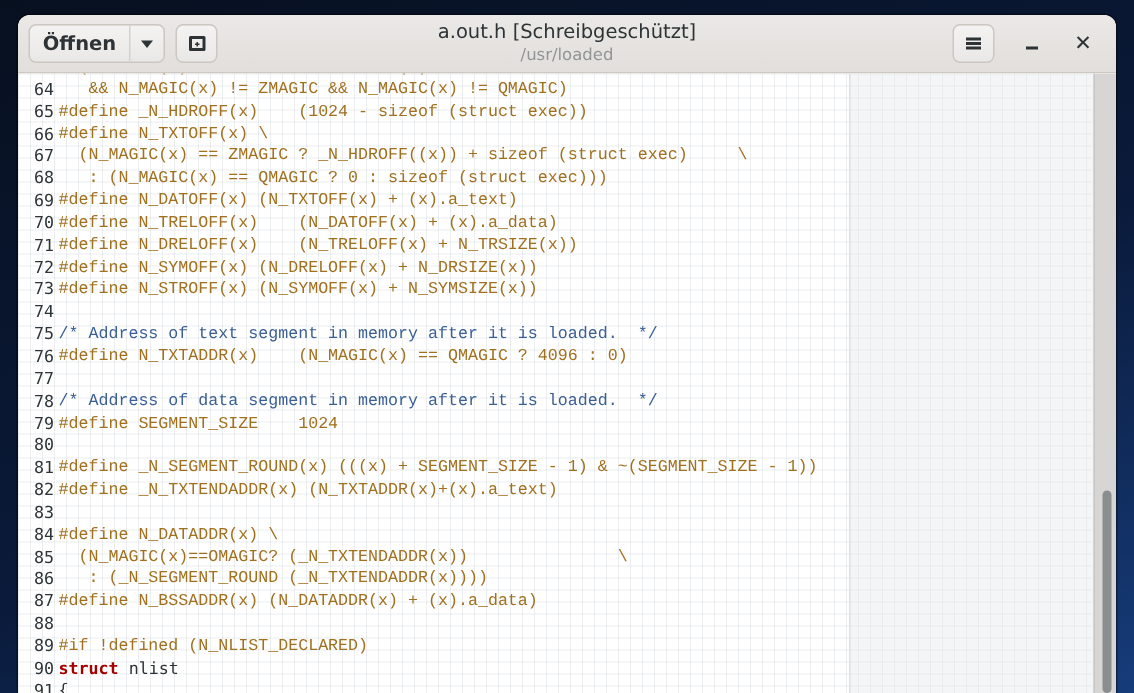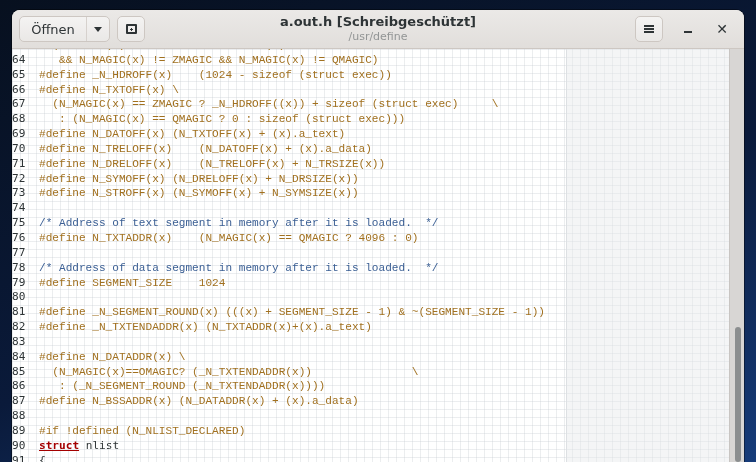--- a/index.html
+++ b/index.html
@@ -18,30 +18,30 @@
     background:linear-gradient(#ebe9e7,#e1dedb);
     border-bottom:1px solid #cdc7c2;
   }
   .btn {
     position:absolute; top:6px; height:26px; box-sizing:border-box;
     border:1px solid #cdc7c2; border-radius:5px;
     background:linear-gradient(#f4f3f2,#eae8e6);
     font-size:13px; color:#2e3436;
     display:flex; align-items:center; justify-content:center;
   }
-  .open-group { left:7px; width:91px; }
+  .open-group { left:7px; width:91px;font-weight:bold; }
   .open-label { position:absolute; left:0; top:0; width:66px; height:24px; display:flex; align-items:center; justify-content:center; border-right:1px solid #d6d1cd; }
   .open-arrow { position:absolute; left:66px; top:0; width:24px; height:24px; display:flex; align-items:center; justify-content:center; }
   .tri { width:0; height:0; border-left:4px solid transparent; border-right:4px solid transparent; border-top:5px solid #2e3436; }
   .new-tab-btn { left:105px; width:28px; }
   .newtab-icon { width:11px; height:10px; border:2px solid #2e3436; border-top-width:2px; position:relative; box-sizing:border-box; border-radius:1px;}
   .newtab-icon:before { content:""; position:absolute; left:2px; top:3px; width:3px; height:1px; background:#2e3436; }
   .newtab-icon:after { content:""; position:absolute; left:3px; top:2px; width:1px; height:3px; background:#2e3436; }
   .title-wrap { position:absolute; left:250px; width:232px; top:3px; text-align:center; }
-  .title { font-size:13px; font-weight:bold; color:#2e3436; line-height:17px; }
+  .title { font-size:13px; font-weight:normal; color:#2e3436; line-height:17px; }
   .subtitle { font-size:11px; color:#929595; line-height:14px; }
   .save-btn { left:537px; width:80px; color:#929595; background:#f8f7f6; border-color:#dcd8d4; }
   .menu-btn { left:623px; width:28px; }
   .hamb { width:10px; height:8px; border-top:2px solid #2e3436; border-bottom:2px solid #2e3436; position:relative; box-sizing:border-box; }
   .hamb:after { content:""; position:absolute; left:0; right:0; top:1px; height:2px; background:#2e3436; }
   .win-ctrl { position:absolute; top:6px; width:26px; height:26px; display:flex; align-items:center; justify-content:center; color:#2e3436; font-size:14px; font-weight:bold; }
   .min-btn { left:663px; }
   .min-btn span { display:block; width:8px; height:2px; background:#2e3436; margin-top:6px; }
   .close-btn { left:697px; }
 
@@ -58,25 +58,25 @@
     position:absolute; left:554px; top:0; bottom:0; right:14px;
     background-color:rgba(230,232,234,0.45);
     border-left:1px solid #dde0e3;
   }
   .code {
     position:absolute; left:0; top:-11px;
     font-family:"DejaVu Sans Mono", monospace; font-size:11.1px; line-height:14.85px;
     white-space:pre; color:#a0722a;
   }
   .line { height:14.85px; display:flex; }
-  .ln { width:24px; text-align:left; color:#2e3436; padding-right:3px; }
+  .ln { width:24px; text-align:right; color:#2e3436; padding-right:3px; }
   .txt { color:#a1701f;font-family:Liberation Mono, monospace; }
   .txt.comment { color:#3b5f94; }
   .txt.plain { color:#2e3436; }
-  .kw { color:#a40000; font-weight:bold;text-decoration:underline; }
+  .kw { color:#a40000; font-weight:bold; }
   .plain-part { color:#2e3436; }
   .scrollbar {
     position:absolute; right:0; top:0; bottom:0; width:14px;
     background:#d8d6d4; border-left:1px solid #c8c5c2;
   }
   .scroll-thumb {
     position:absolute; right:3px; width:6px; top:278px; bottom:0;
     background:#8b8e8f; border-radius:3px;
   }
 </style>
@@ -89,21 +89,21 @@
       <div class="open-label">Öffnen</div>
       <div class="open-arrow">
         <span class="tri"></span>
       </div>
     </div>
     <div class="btn new-tab-btn">
       <span class="newtab-icon"></span>
     </div>
     <div class="title-wrap">
       <div class="title">a.out.h [Schreibgeschützt]</div>
-      <div class="subtitle">/usr/define</div>
+      <div class="subtitle">/usr/loaded</div>
     </div>
     <div class="btn menu-btn">
       <span class="hamb"></span>
     </div>
     <div class="win-ctrl min-btn">
       <span></span>
     </div>
     <div class="win-ctrl close-btn">
       <span>✕</span>
     </div>

